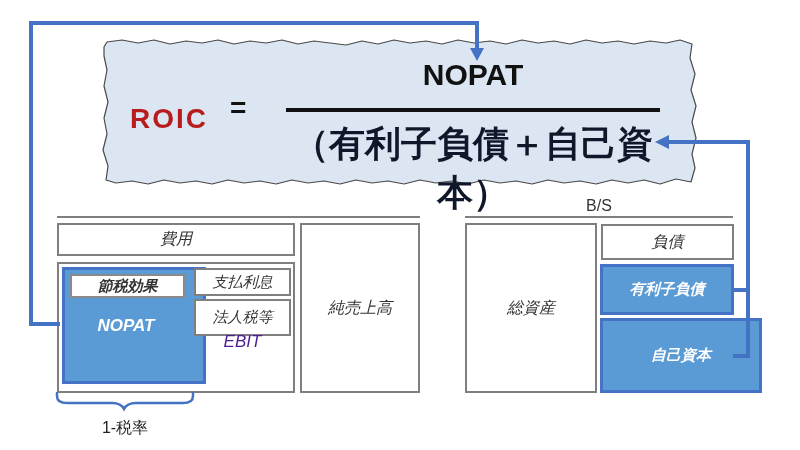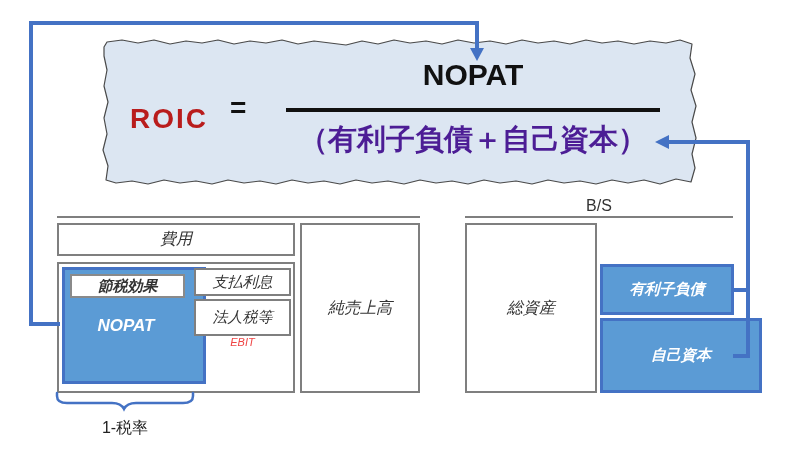--- a/index.html
+++ b/index.html
@@ -15,29 +15,29 @@
     font-family:"Liberation Sans","DejaVu Sans",sans-serif;color:var(--ink);
   }
   svg.layer{position:absolute;left:0;top:0;width:800px;height:450px;pointer-events:none;}
   .abs{position:absolute;box-sizing:border-box;}
   .center{display:flex;align-items:center;justify-content:center;font-style:italic;}
   
   .f-lhs{left:130px;top:103px;font-size:28px;font-weight:bold;letter-spacing:2px;color:#b91c1c;}
   .f-eq{left:230px;top:92px;font-size:28px;font-weight:bold;color:#111;}
   .f-num{left:286px;top:58px;width:374px;text-align:center;font-size:30px;font-weight:bold;color:#111;}
   .f-bar{left:286px;top:108px;width:374px;height:4px;background:#111;}
-  .f-den{left:258px;top:120px;width:430px;text-align:center;font-size:29px;font-weight:bold;color:#4c1d95;}
+  .f-den{left:258px;top:120px;width:430px;text-align:center;font-size:36px;font-weight:bold;color:#0f172a;}
   
   .sec-title{font-size:16px;color:#333;text-align:center;}
   .rule{height:2px;background:var(--gray);}
   
   .gbox{border:2px solid var(--gray);background:#fff;font-size:16px;color:#333;}
   .bluebox{border:3px solid var(--accent);background:var(--boxfill);color:#fff;font-weight:bold;}
   .small-label{font-size:15px;color:#333;}
-  .ebit{font-size:11px;color:#ef4444;}
+  .ebit{font-size:17px;color:#4c1d95;}
   .brace-label{font-size:16px;color:#222;text-align:center;}
 </style>
 </head>
 <body>
 
 <div class="canvas">
 
   <svg class="layer" viewBox="0 0 800 450">
     <path d="M104,47 L107,42 L122,40 L138,43 L154,40 L170,44 L186,41 L202,43 L218,40 L234,44 L250,41 L266,43 L282,40 L298,44 L314,41 L330,43 L346,45 L362,41 L378,44 L394,40 L410,43 L426,41 L442,44 L458,40 L474,43 L490,41 L506,44 L522,40 L538,43 L554,41 L570,44 L586,40 L602,43 L618,41 L634,44 L650,41 L666,43 L680,40 L692,44
          L690,58 L695,74 L691,90 L696,106 L692,122 L696,138 L692,154 L695,168 L691,182
@@ -80,20 +80,23 @@
 
   <div class="abs brace-label" style="left:57px;top:418px;width:136px;">1-税率</div>
 
   <div class="abs sec-title" style="left:465px;top:197px;width:268px;">B/S</div>
   <div class="abs rule" style="left:465px;top:216px;width:268px;"></div>
 
   <div class="abs gbox center" style="left:465px;top:223px;width:132px;height:170px;">
     <span>総資産</span>
   </div>
 
+  <div class="abs gbox center" style="left:601px;top:224px;width:133px;height:36px;">
+    <span>負債</span>
+  </div>
 
   <div class="abs bluebox center" style="left:600px;top:264px;width:134px;height:51px;font-size:15px;">
     <span>有利子負債</span>
   </div>
 
   <div class="abs bluebox center" style="left:600px;top:318px;width:162px;height:75px;font-size:15px;">
     <span>自己資本</span>
   </div>
 
   <svg class="layer" viewBox="0 0 800 450">

